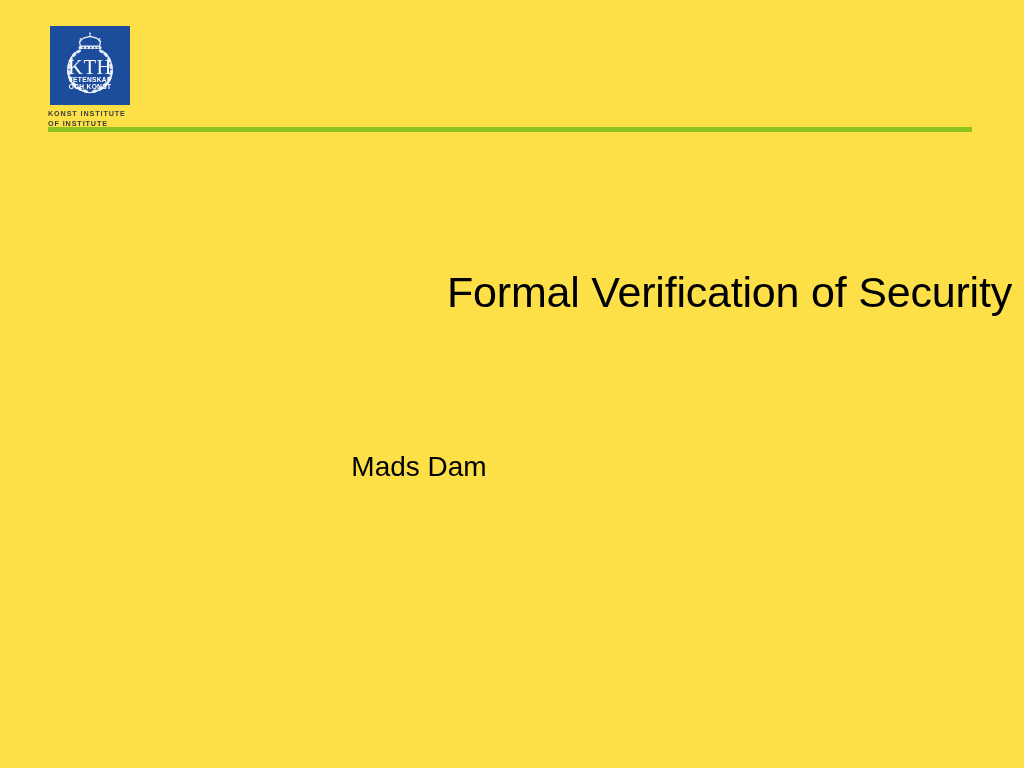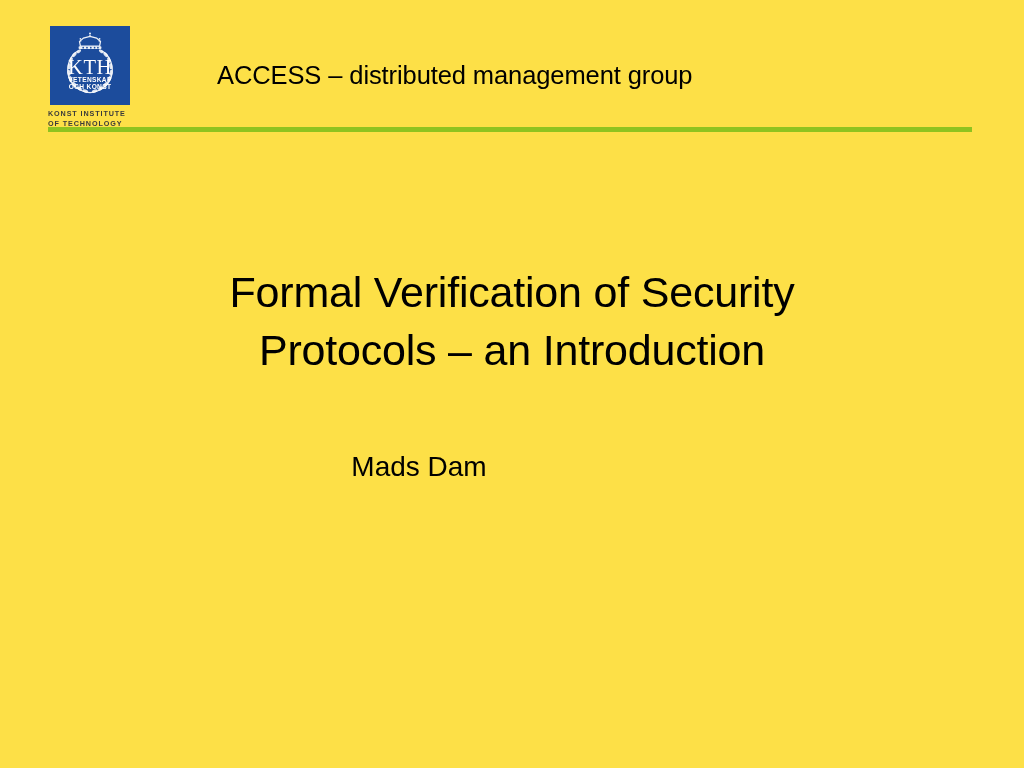--- a/index.html
+++ b/index.html
@@ -72,24 +72,24 @@
     left: 48px;
     top: 127px;
     width: 924px;
     height: 5px;
     background: #8fc31f;
   }
 
   
   #title-block {
     position: absolute;
-    left: 6px;
+    left: 0;
     top: 263px;
     width: 1012px;
-    text-align: center;
+    text-align: right;
   }
   .title-line {
     font-size: 43px;
     line-height: 58px;
     color: #000000;
     letter-spacing: -0.2px;
   }
 
   
   #subtitle-block {
@@ -165,30 +165,28 @@
 
         <text x="40" y="47.5" text-anchor="middle" font-family="'Liberation Serif', serif" font-size="20.5" fill="#ffffff" letter-spacing="0.6">KTH</text>
 
         <text x="40" y="56.3" text-anchor="middle" font-family="'Liberation Sans', sans-serif" font-size="6.6" font-weight="bold" fill="#ffffff" letter-spacing="0.35">VETENSKAP</text>
         <text x="40" y="63.2" text-anchor="middle" font-family="'Liberation Sans', sans-serif" font-size="6.6" font-weight="bold" fill="#ffffff" letter-spacing="0.35">OCH KONST</text>
       </svg>
     </div>
 
     <div id="brand-wordmark">
       <div>KONST INSTITUTE</div>
-      <div>OF TECHNOLOGY</div>
+      <div>OF INSTITUTE</div>
     </div>
   </div>
 
-  <div id="header-title">ACCESS – distributed management group</div>
 
   <div id="divider"></div>
 
   <div id="title-block">
     <div class="title-line">Formal Verification of Security</div>
-    <div class="title-line">Protocols – an Introduction</div>
   </div>
 
   <div id="subtitle-block">
     <div class="subtitle-line">Mads Dam</div>
   </div>
 
 </div>
 
 </body></html>

